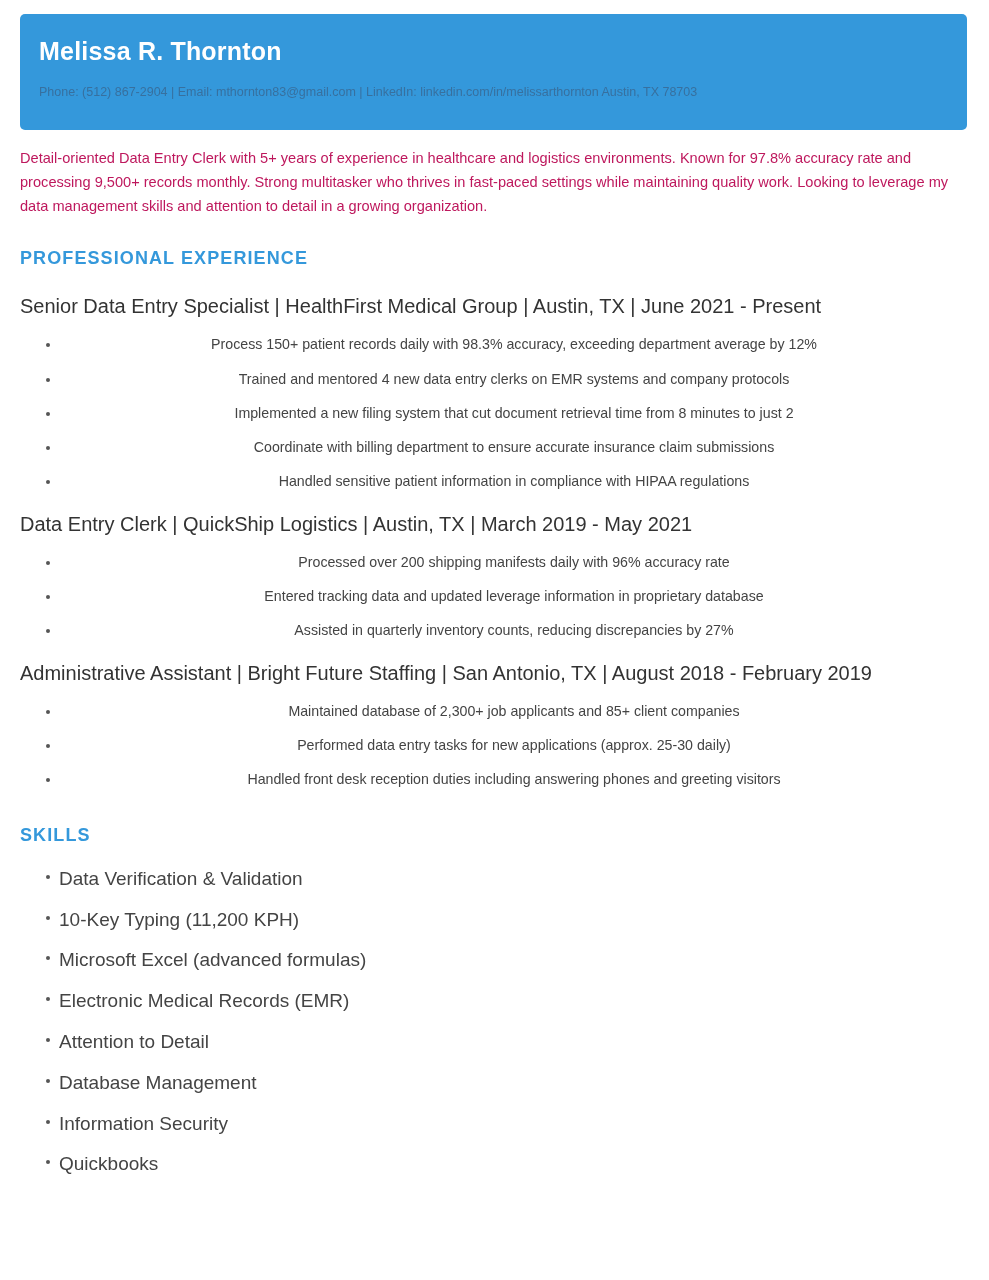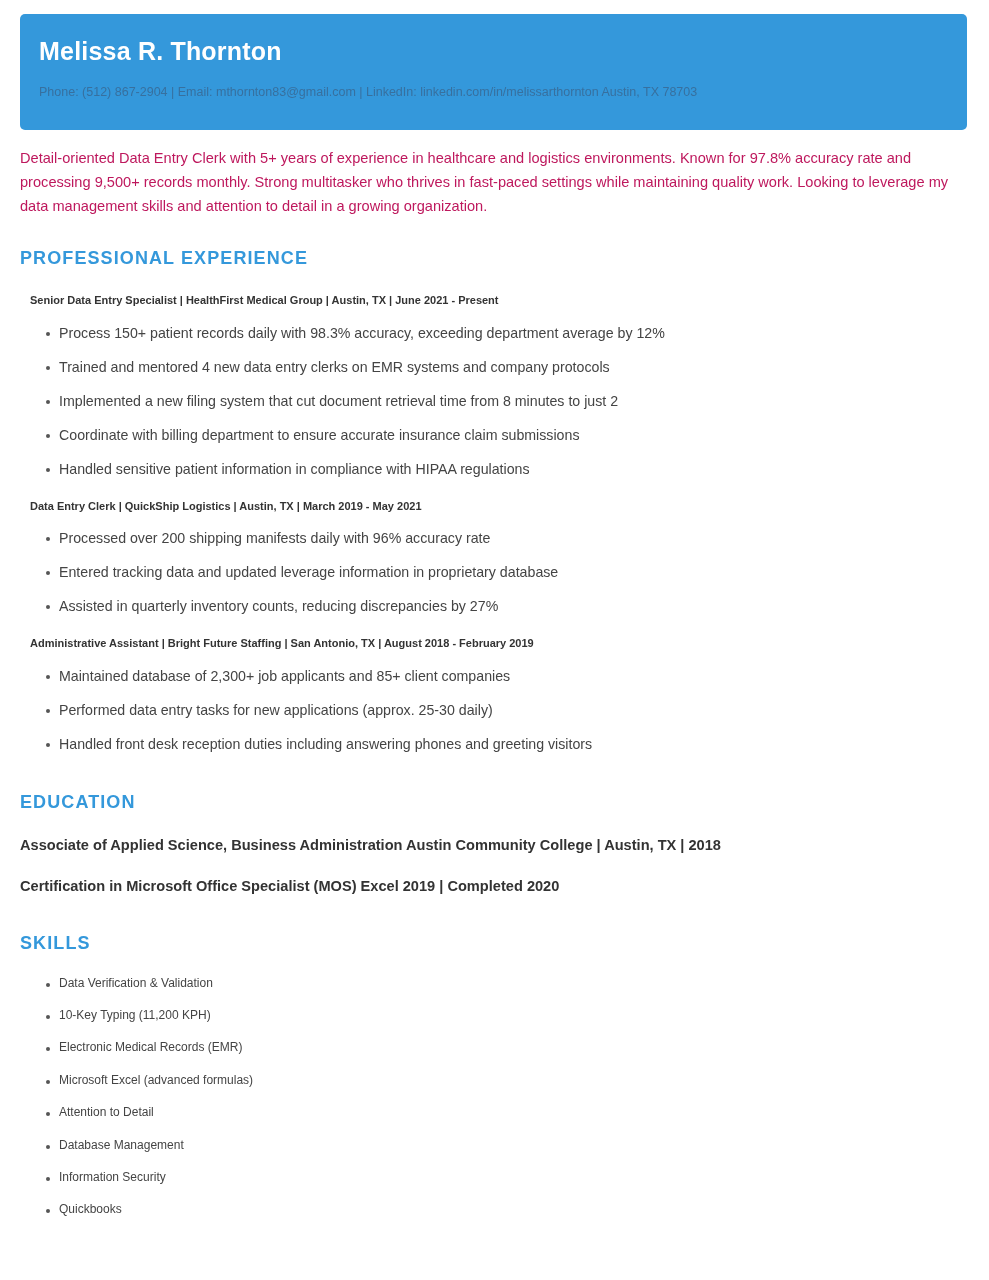--- a/index.html
+++ b/index.html
@@ -63,33 +63,33 @@
     font-weight: bold;
     letter-spacing: 1.1px;
     margin: 0;
     padding: 0;
   }
   .section-professional { margin-top: 30px; }
   .section-education { margin-top: 39px; }
   .section-skills { margin-top: 37px; }
 
   .job-title {
-    font-size: 11px;
-    font-weight: bold;
+    font-size: 20px;
+    font-weight: normal;
     color: #333333;
     margin-top: 21px;
     line-height: 1.3;
-    margin-left: 10px;
   }
   .job-title.first { margin-top: 24px; }
 
   ul.bullets {
     list-style: none;
     margin: 0;
     padding: 0;
+    text-align: center;
   }
   ul.bullets li {
     position: relative;
     padding-left: 39px;
     font-size: 14.2px;
     color: #444444;
     line-height: 1.2;
     margin-top: 17px;
   }
   ul.bullets li:first-child { margin-top: 17px; }
@@ -114,21 +114,21 @@
   .edu-line.first { margin-top: 23px; }
 
   ul.skills {
     list-style: none;
     margin: 0;
     padding: 0;
   }
   ul.skills li {
     position: relative;
     padding-left: 39px;
-    font-size: 12px;
+    font-size: 19px;
     color: #444444;
     line-height: 1.2;
     margin-top: 18px;
   }
   ul.skills li:first-child { margin-top: 22px; }
   ul.skills li::before {
     content: "";
     position: absolute;
     left: 26px;
     top: 7px;
@@ -172,33 +172,28 @@
       </ul>
 
       <div class="job-title">Administrative Assistant | Bright Future Staffing | San Antonio, TX | August 2018 - February 2019</div>
       <ul class="bullets">
         <li>Maintained database of 2,300+ job applicants and 85+ client companies</li>
         <li>Performed data entry tasks for new applications (approx. 25-30 daily)</li>
         <li>Handled front desk reception duties including answering phones and greeting visitors</li>
       </ul>
     </div>
 
-    <div class="section-education">
-      <h2 class="section-heading">EDUCATION</h2>
-      <div class="edu-line first">Associate of Applied Science, Business Administration Austin Community College | Austin, TX | 2018</div>
-      <div class="edu-line">Certification in Microsoft Office Specialist (MOS) Excel 2019 | Completed 2020</div>
-    </div>
 
     <div class="section-skills">
       <h2 class="section-heading">SKILLS</h2>
       <ul class="skills">
         <li>Data Verification &amp; Validation</li>
         <li>10-Key Typing (11,200 KPH)</li>
+        <li>Microsoft Excel (advanced formulas)</li>
         <li>Electronic Medical Records (EMR)</li>
-        <li>Microsoft Excel (advanced formulas)</li>
         <li>Attention to Detail</li>
         <li>Database Management</li>
         <li>Information Security</li>
         <li>Quickbooks</li>
 
       </ul>
     </div>
 
   </div>
 </div>

